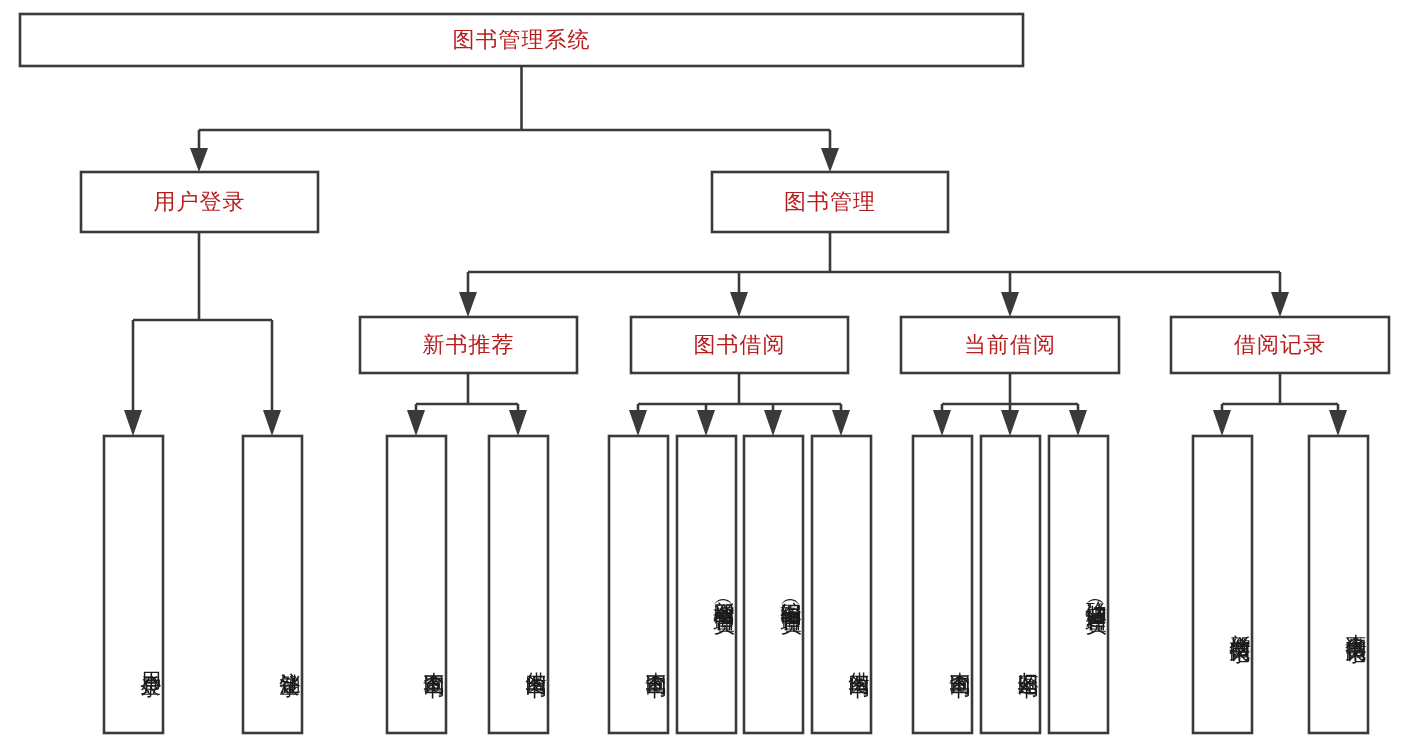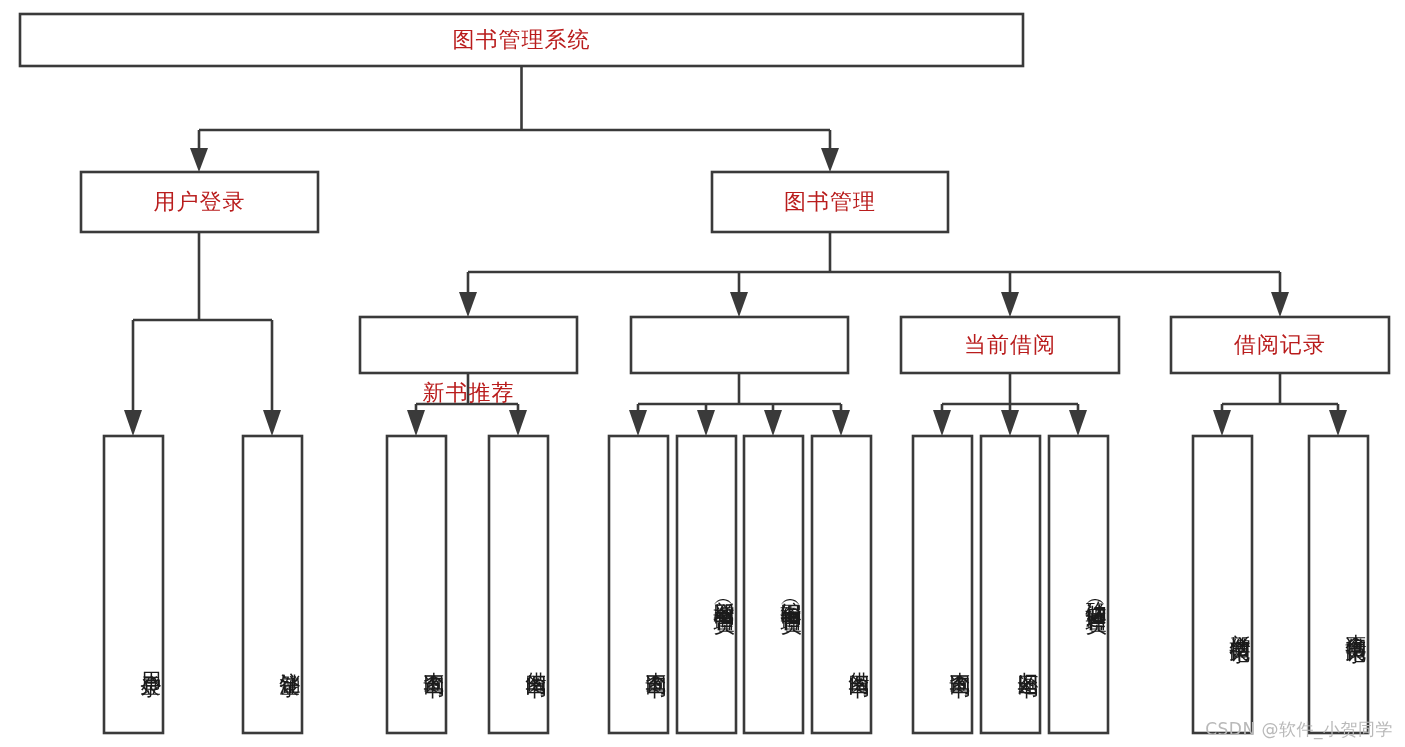--- a/index.html
+++ b/index.html
@@ -188,21 +188,22 @@
     <rect class="node-box" x="1193" y="436" width="59" height="297"></rect>
     <rect class="node-box" x="1309" y="436" width="59" height="297"></rect>
 
   </svg>
 
   <div class="horiz-text-holder" style="left:20px; top:14px; width:1003px; height:52px;">图书管理系统</div>
 
   <div class="horiz-text-holder" style="left:81px; top:172px; width:237px; height:60px;">用户登录</div>
   <div class="horiz-text-holder" style="left:712px; top:172px; width:236px; height:60px;border-radius:11px;">图书管理</div>
 
-  <div class="horiz-text-holder" style="left:360px; top:317px; width:217px; height:56px;margin-top:48px;">新书推荐</div>
+  <div class="horiz-text-holder" style="left:360px; top:317px; width:217px; height:56px;">新书推荐</div>
+  <div class="horiz-text-holder" style="left:631px; top:317px; width:217px; height:56px;">图书借阅</div>
   <div class="horiz-text-holder" style="left:901px; top:317px; width:218px; height:56px;text-align:right;">当前借阅</div>
   <div class="horiz-text-holder" style="left:1171px; top:317px; width:218px; height:56px;">借阅记录</div>
 
   <div class="vertical-text-holder" style="left:104px; top:436px; width:59px; height:297px; padding-top:74px;">用户登录</div>
   <div class="vertical-text-holder" style="left:243px; top:436px; width:59px; height:297px; padding-top:74px;">注销登录</div>
 
   <div class="vertical-text-holder" style="left:387px; top:436px; width:59px; height:297px; padding-top:74px;">查询图书</div>
   <div class="vertical-text-holder" style="left:489px; top:436px; width:59px; height:297px; padding-top:74px;">借阅图书</div>
 
   <div class="vertical-text-holder" style="left:609px; top:436px; width:59px; height:297px; padding-top:74px;">查询图书</div>
@@ -210,15 +211,14 @@
   <div class="vertical-text-holder" style="left:744px; top:436px; width:59px; height:297px; padding-top:8px;">编辑图书（管理员）</div>
   <div class="vertical-text-holder" style="left:812px; top:436px; width:59px; height:297px; padding-top:74px;">借阅图书</div>
 
   <div class="vertical-text-holder" style="left:913px; top:436px; width:59px; height:297px; padding-top:74px;">查询图书</div>
   <div class="vertical-text-holder" style="left:981px; top:436px; width:59px; height:297px; padding-top:74px;">归还图书</div>
   <div class="vertical-text-holder" style="left:1049px; top:436px; width:59px; height:297px; padding-top:8px;">确认归还（管理员）</div>
 
   <div class="vertical-text-holder" style="left:1193px; top:436px; width:59px; height:297px; padding-top:38px;">新增借阅记录</div>
   <div class="vertical-text-holder" style="left:1309px; top:436px; width:59px; height:297px; padding-top:38px;">查询借阅记录</div>
 
-  <div id="watermark">CSDN @软件_小贺同学</div>
 
 </div>
 
 </body></html>

